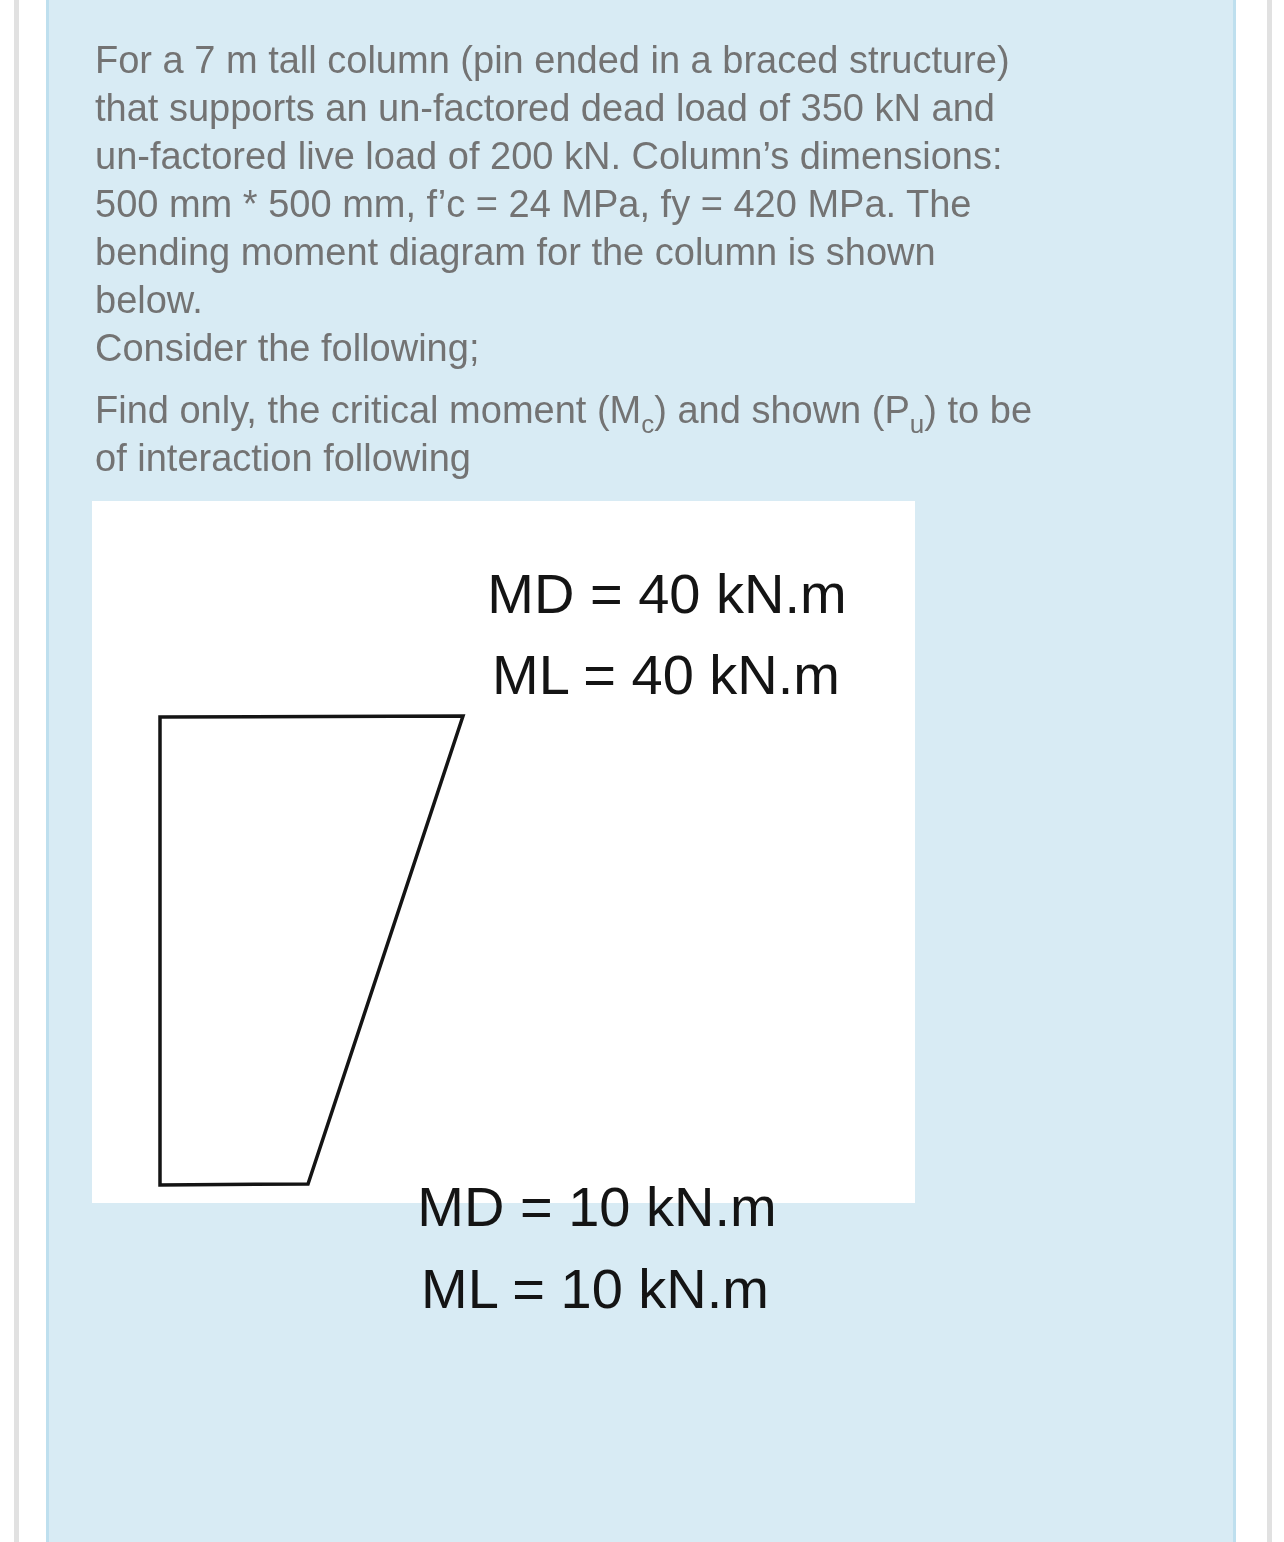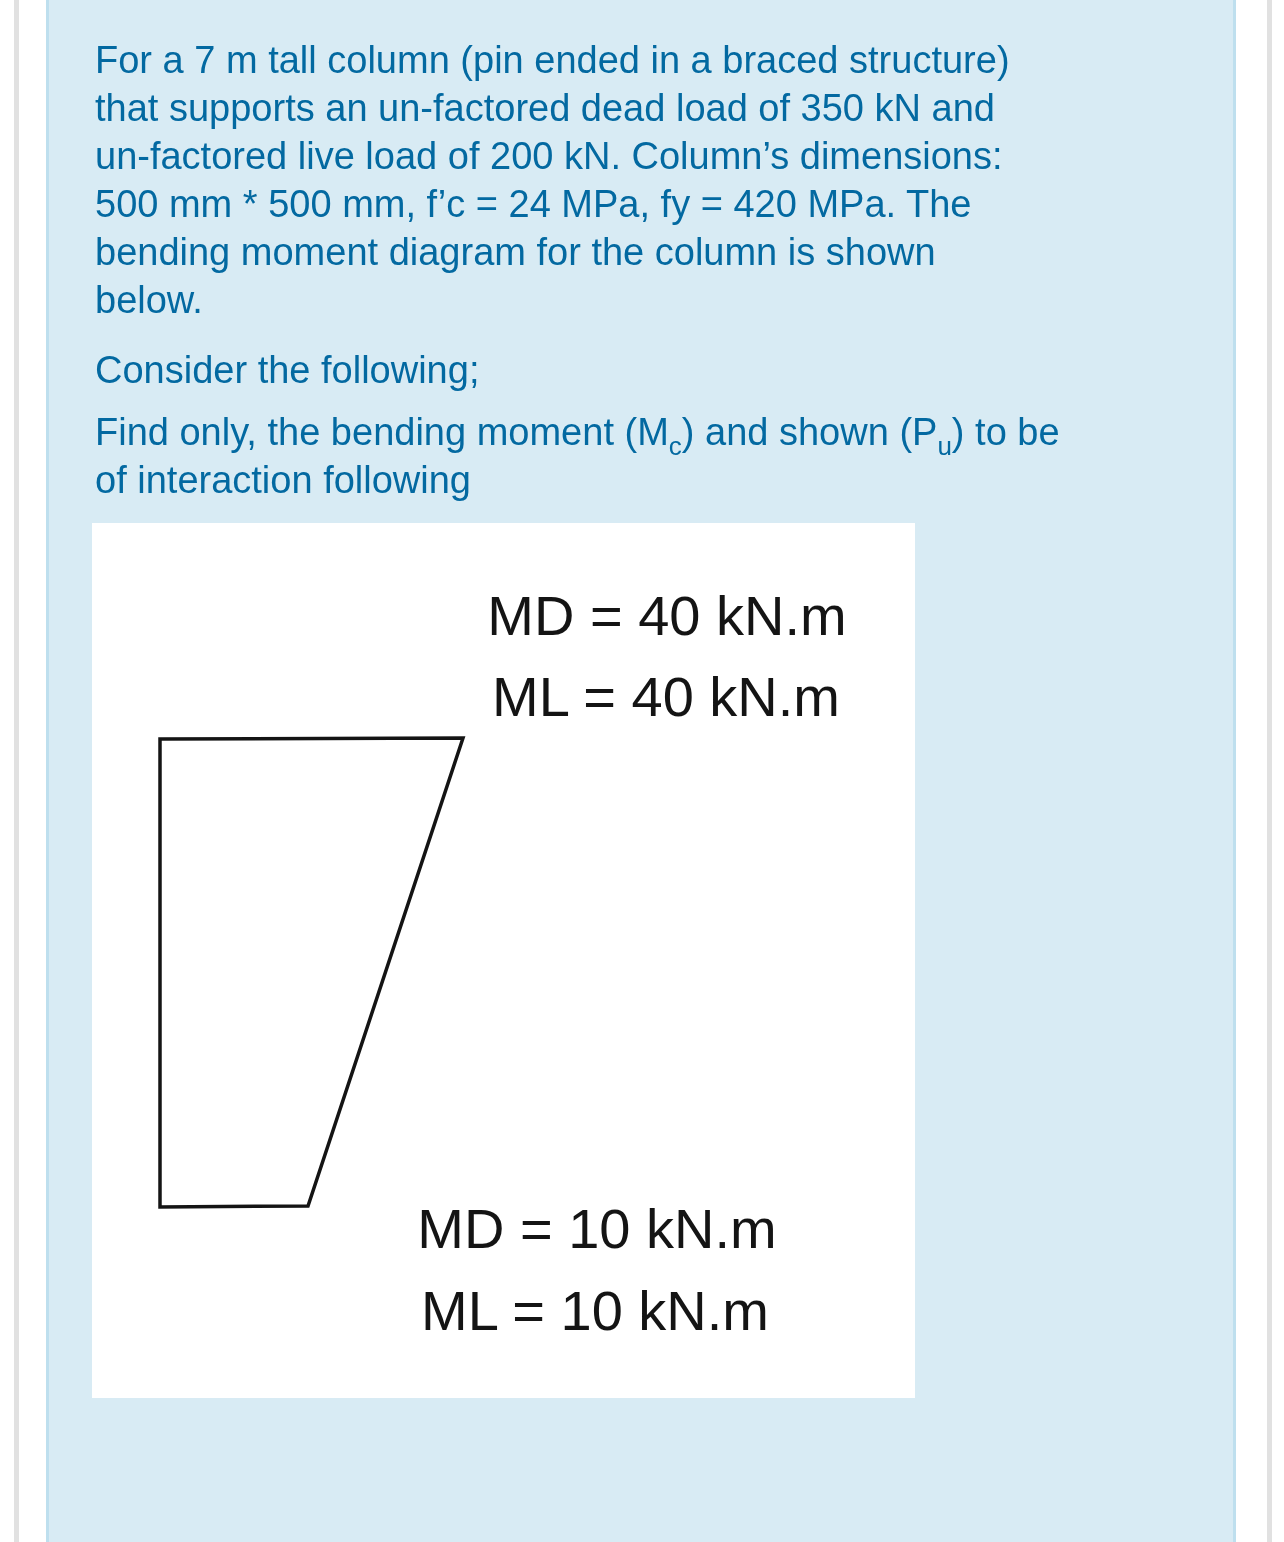--- a/index.html
+++ b/index.html
@@ -15,40 +15,40 @@
   .rule-right{left:1267px;}
   .panel{
     position:absolute;
     left:46px;top:0;
     width:1190px;height:1542px;
     box-sizing:border-box;
     background:#d8ebf4;
     border-left:3px solid #bedfee;
     border-right:3px solid #bedfee;
     padding:36px 40px 0 46px;
-    color:#0369a1;
+    color:#737373;
     font-size:38px;
     line-height:48px;
   }
   .para{margin:0;}
   .pre{white-space:pre-line;}
-  .consider{margin-top:22px;}
+  .consider{}
   .beta{margin-top:14px;}
   .find{margin-top:14px;}
   .find-line{height:48px;}
   .sub{
     font-size:26px;
     position:relative;
     top:10px;
     line-height:0;
   }
   .figure{
     margin-top:19px;
     margin-left:-3px;
-    width:823px;height:875px;
+    width:823px;height:702px;
     background:#ffffff;
     text-align:center;
   }
   .figure svg{display:block;}
   .figure text{
     font-family:"Liberation Sans", sans-serif;
     font-size:56px;
     fill:#141414;
     text-anchor:middle;
   }
@@ -71,21 +71,21 @@
 that supports an un-factored dead load of 350 kN and
 un-factored live load of 200 kN. Column’s dimensions:
 500 mm * 500 mm, f’c = 24 MPa, fy = 420 MPa. The
 bending moment diagram for the column is shown
 below.</p>
 
   <p class="para consider">Consider the following;</p>
 
 
   <div class="para find">
-    <div class="find-line"><span>Find only, the bending moment (M</span><span class="sub">c</span><span>) and shown (P</span><span class="sub">u</span><span>) to be</span></div>
+    <div class="find-line"><span>Find only, the critical moment (M</span><span class="sub">c</span><span>) and shown (P</span><span class="sub">u</span><span>) to be</span></div>
     <div class="find-line">of interaction following</div>
   </div>
 
   <div class="figure">
     <svg width="823" height="875" viewBox="0 0 823 875">
       <polygon points="68,216 371,215 216,683 68,684"></polygon>
       <text x="575" y="112">MD = 40 kN.m</text>
       <text x="574" y="193">ML = 40 kN.m</text>
       <text x="505" y="725">MD = 10 kN.m</text>
       <text x="503" y="807">ML = 10 kN.m</text>

